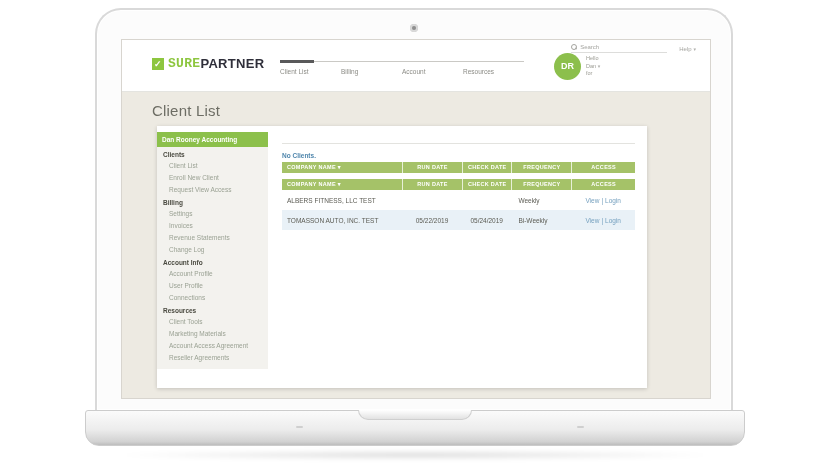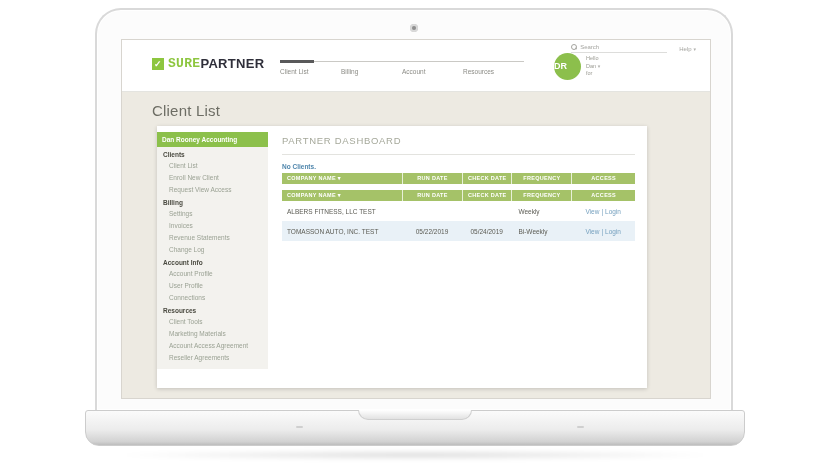--- a/index.html
+++ b/index.html
@@ -53,21 +53,21 @@
                line-height:12px; text-align:center; margin-right:4px; font-weight:bold; }
   .logo-sure { color:#8dc63f;font-family:Liberation Mono, monospace; } .logo-payroll { color:#2f2f3a; }
 
   .nav { position:absolute; left:158px; top:21px; width:244px; display:flex;
          border-top:1px solid #cac9c5; padding-top:6px; }
   .nav-item { flex:1; font-size:6.5px; color:#8c8c86; cursor:pointer; }
   .nav-indicator { position:absolute; left:0; top:-2px; width:34px; height:3px; background:#59595a; }
 
   .user { position:absolute; left:432px; top:13px; display:flex; gap:5px; cursor:pointer; }
   .avatar { width:27px; height:27px; border-radius:50%; background:#8cbf4c; color:#ffffff;
-            font-size:9px; font-weight:bold; line-height:27px; flex:none; }
+            font-size:9px; font-weight:bold; text-align:center; line-height:27px; flex:none; }
   .greeting { font-size:5.5px; color:#9b9b93; line-height:7.5px; padding-top:2px; }
 
   
   .page-title { position:absolute; left:30px; top:62px; font-size:15px; font-weight:400;
                 color:#6d6d64; letter-spacing:0.2px; }
   .card { position:absolute; left:35px; top:86px; width:490px; height:262px; background:#ffffff;
           box-shadow:0 1px 4px rgba(0,0,0,0.18); }
 
   
   .sidebar { position:absolute; left:0; top:0; width:111px; height:100%; }
@@ -179,21 +179,20 @@
 
             <div class="side-sec-title">Resources</div>
             <div class="side-item">Client Tools</div>
             <div class="side-item">Marketing Materials</div>
             <div class="side-item">Account Access Agreement</div>
             <div class="side-item">Reseller Agreements</div>
           </div>
         </aside>
 
         <div class="main">
-          <div class="dash-heading">PARTNER DASHBOARD</div>
           <hr class="dash-rule">
 
           <div class="empty-msg">No Clients.</div>
           <div class="thead">
             <span class="cell col-company">
               <span>COMPANY NAME</span>
               <span>▾</span>
             </span>
             <span class="cell col-run">RUN DATE</span>
             <span class="cell col-check">CHECK DATE</span>

